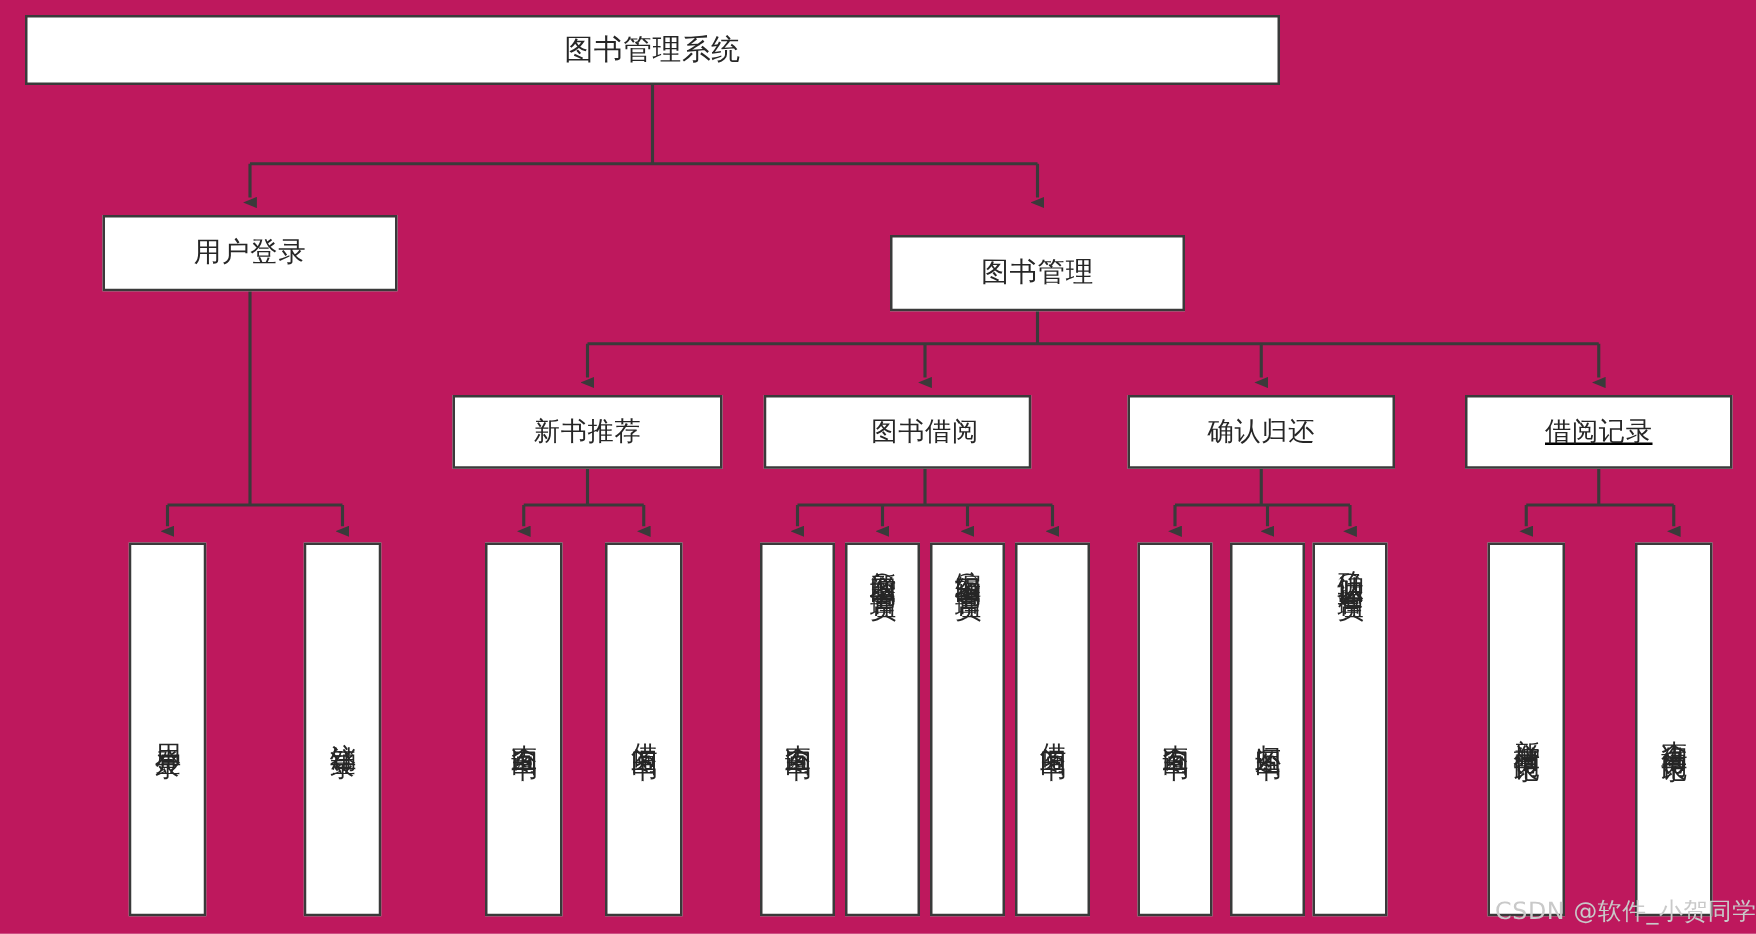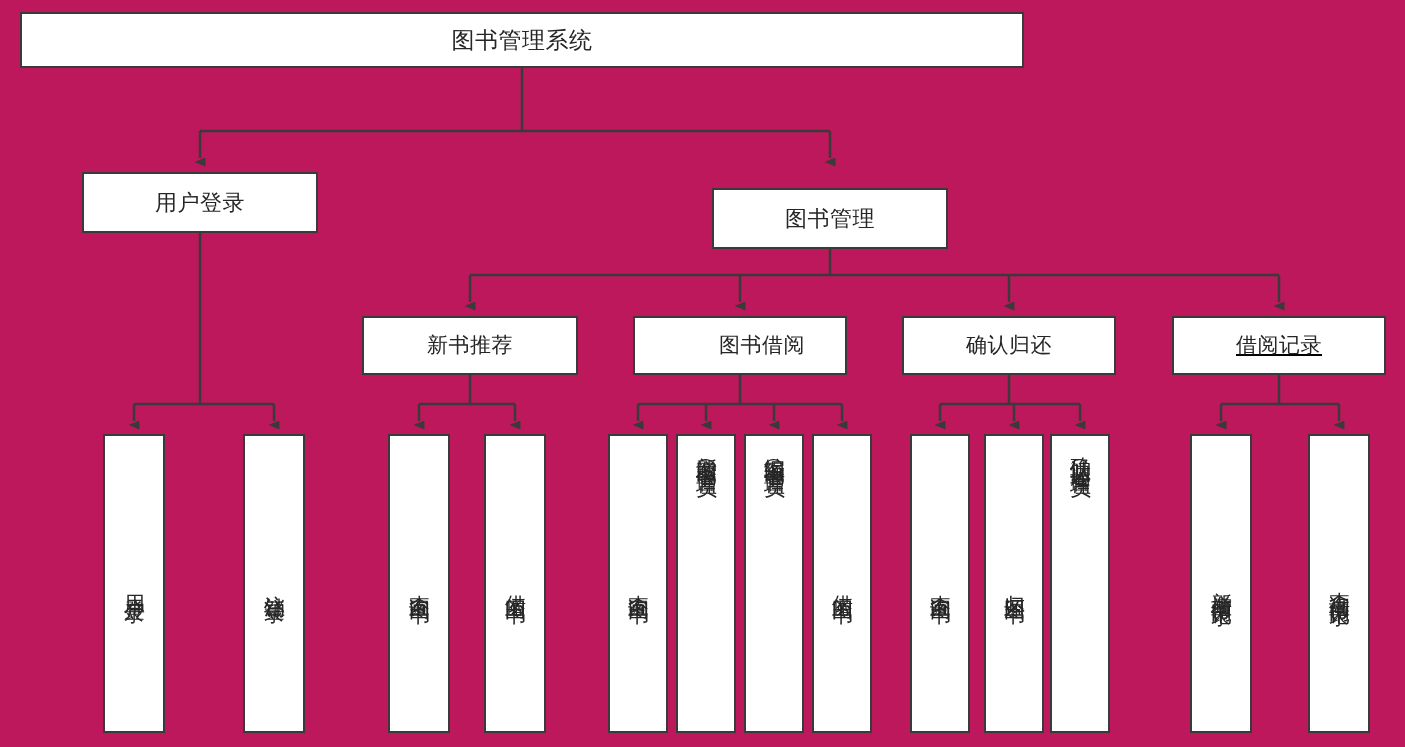--- a/index.html
+++ b/index.html
@@ -153,21 +153,21 @@
   <div class="node level1" style="left:82px; top:172px; width:236px; height:61px;">
     <span class="node-label">用户登录</span>
   </div>
   <div class="node level1" style="left:712px; top:172px; width:236px; height:61px;margin-top:16px;">
     <span class="node-label">图书管理</span>
   </div>
 
   <div class="node level2" style="left:362px; top:316px; width:216px; height:59px;">
     <span class="node-label">新书推荐</span>
   </div>
-  <div class="node level2" style="left:633px; top:316px; width:214px; height:59px;padding-left:44px;">
+  <div class="node level2" style="left:611px; top:316px; width:214px; height:59px;padding-left:44px;">
     <span class="node-label">图书借阅</span>
   </div>
   <div class="node level2" style="left:902px; top:316px; width:214px; height:59px;">
     <span class="node-label">确认归还</span>
   </div>
   <div class="node level2" style="left:1172px; top:316px; width:214px; height:59px;text-decoration:underline;">
     <span class="node-label">借阅记录</span>
   </div>
 
   <div class="node leaf centered" style="left:103px; top:434px; width:62px; height:299px;">
@@ -207,14 +207,15 @@
     <span class="node-label">确认归还（管理员）</span>
   </div>
 
   <div class="node leaf centered" style="left:1190px; top:434px; width:62px; height:299px;">
     <span class="node-label">新增借阅记录</span>
   </div>
   <div class="node leaf centered" style="left:1308px; top:434px; width:62px; height:299px;">
     <span class="node-label">查询借阅记录</span>
   </div>
 
+  <div class="watermark" style="left:1196px; top:716px;">CSDN @软件_小贺同学</div>
 
 </div>
 
 </body></html>

